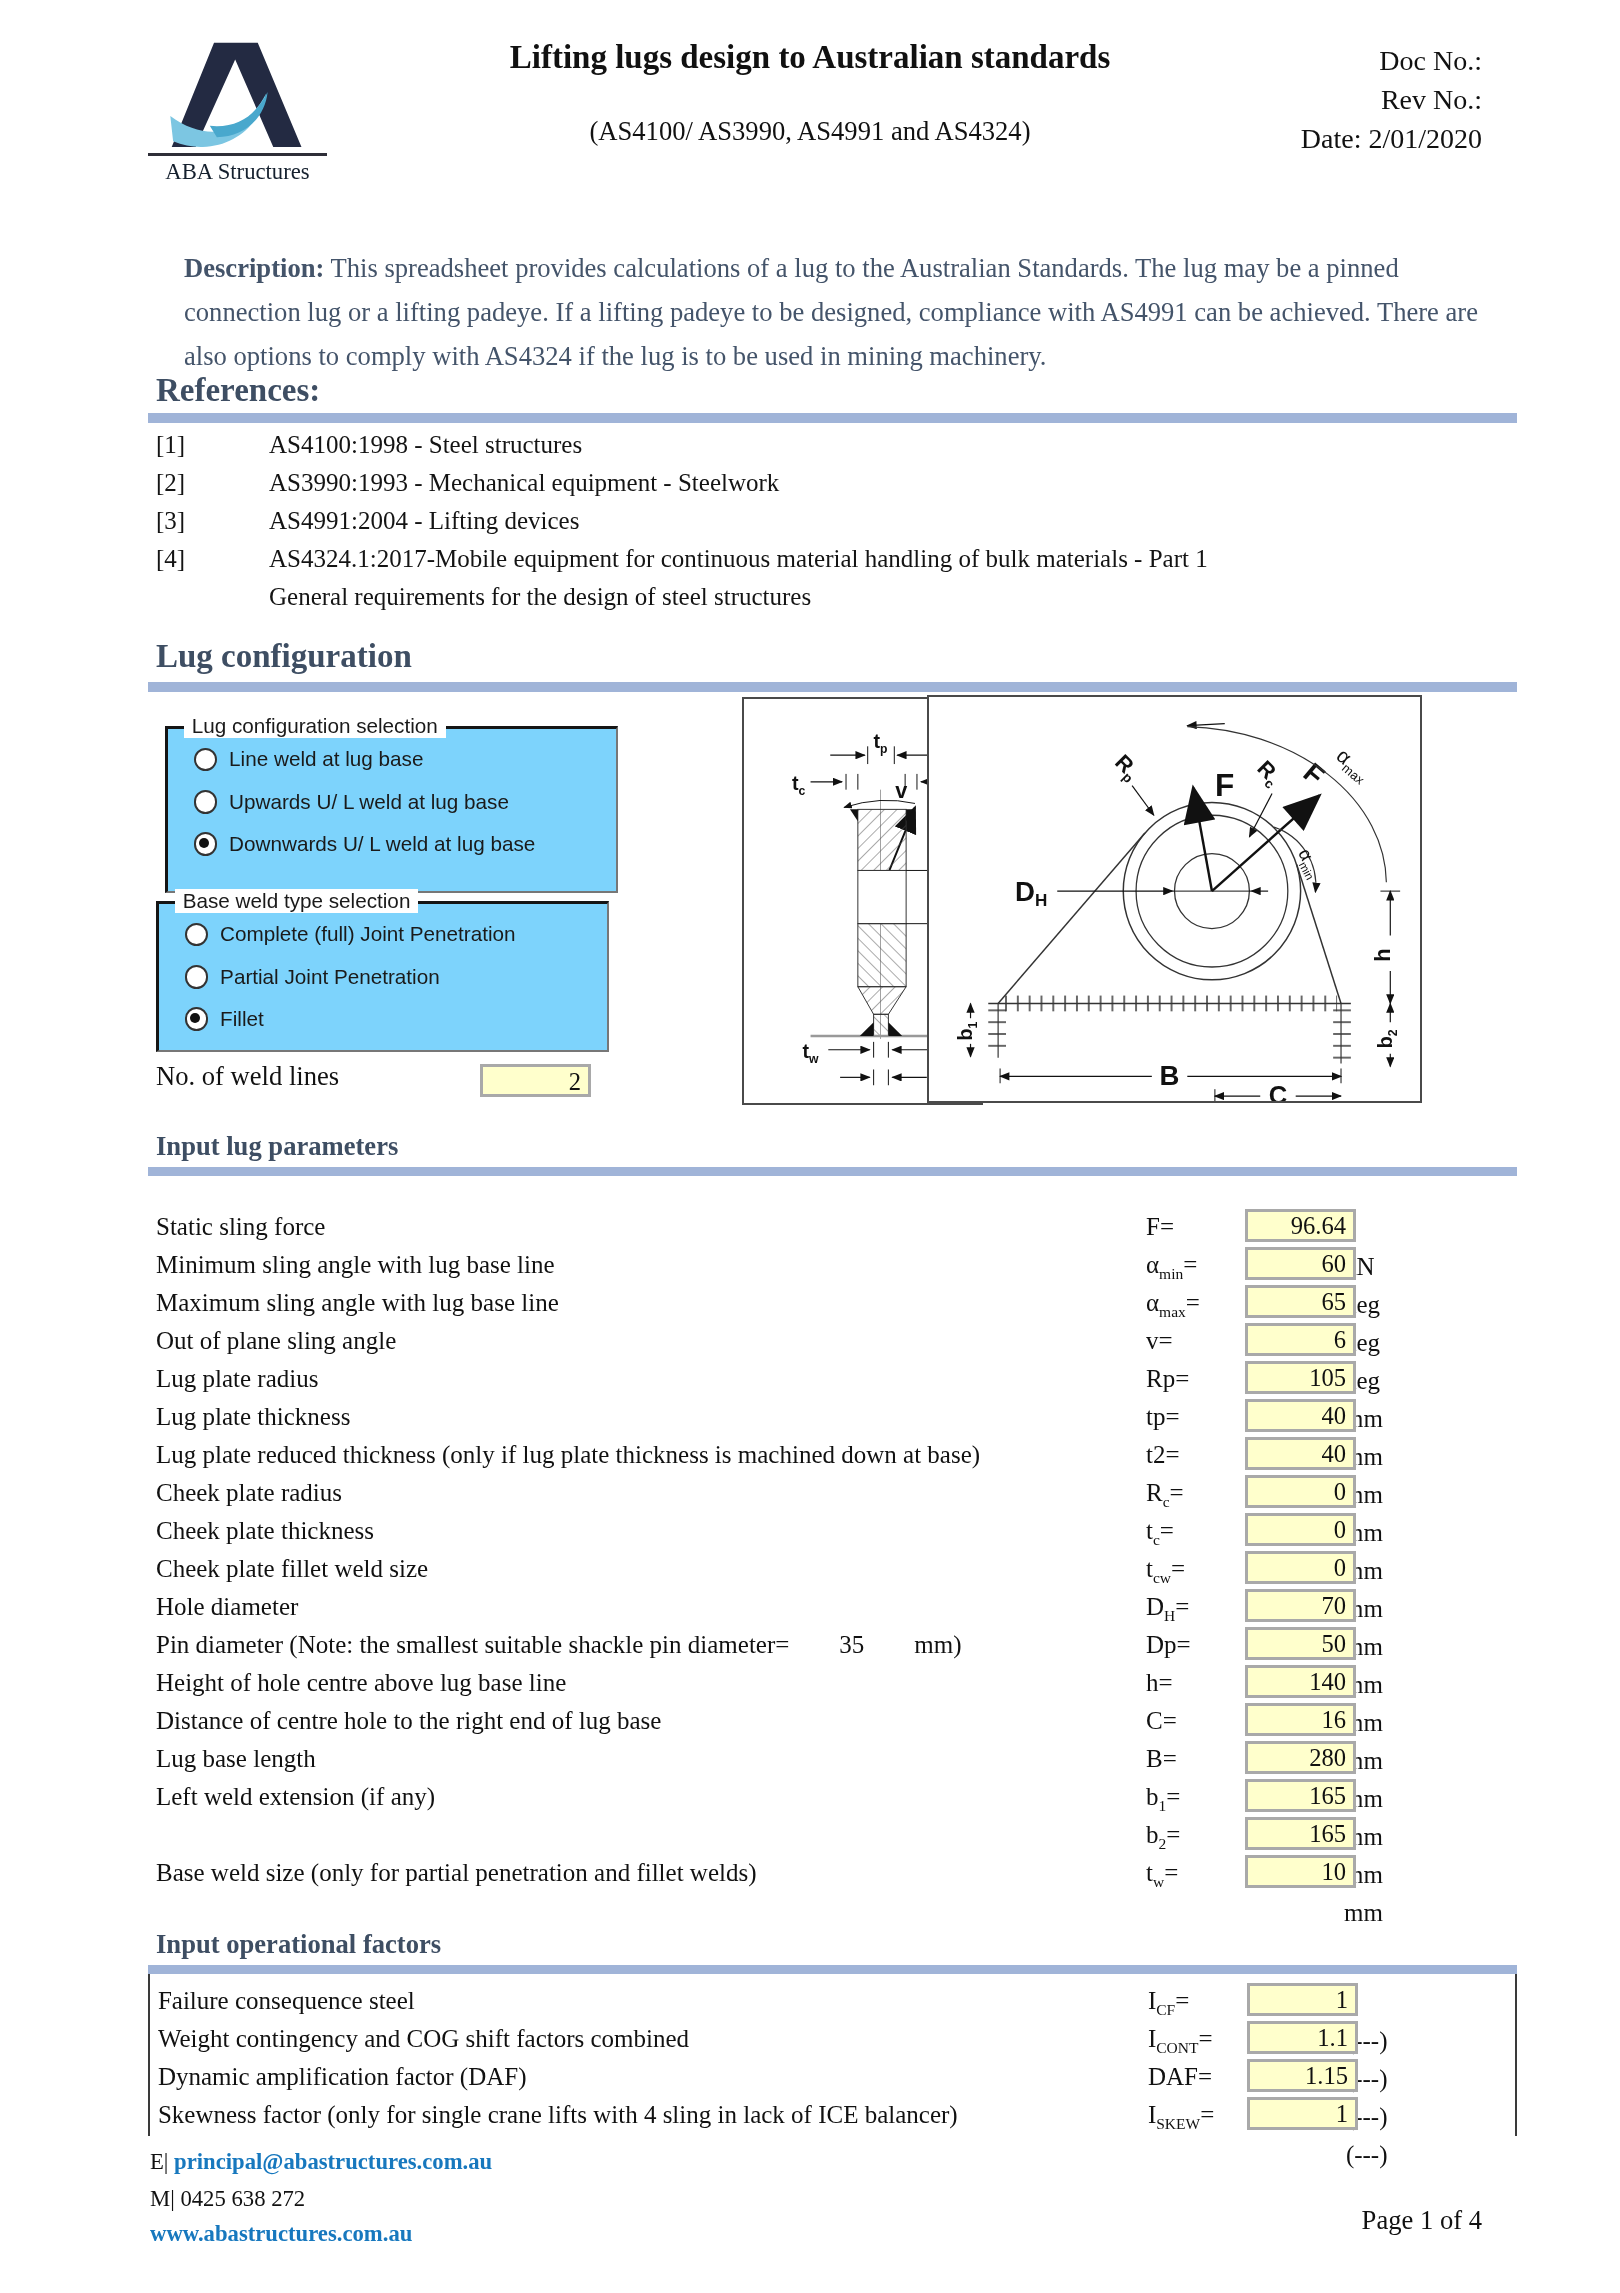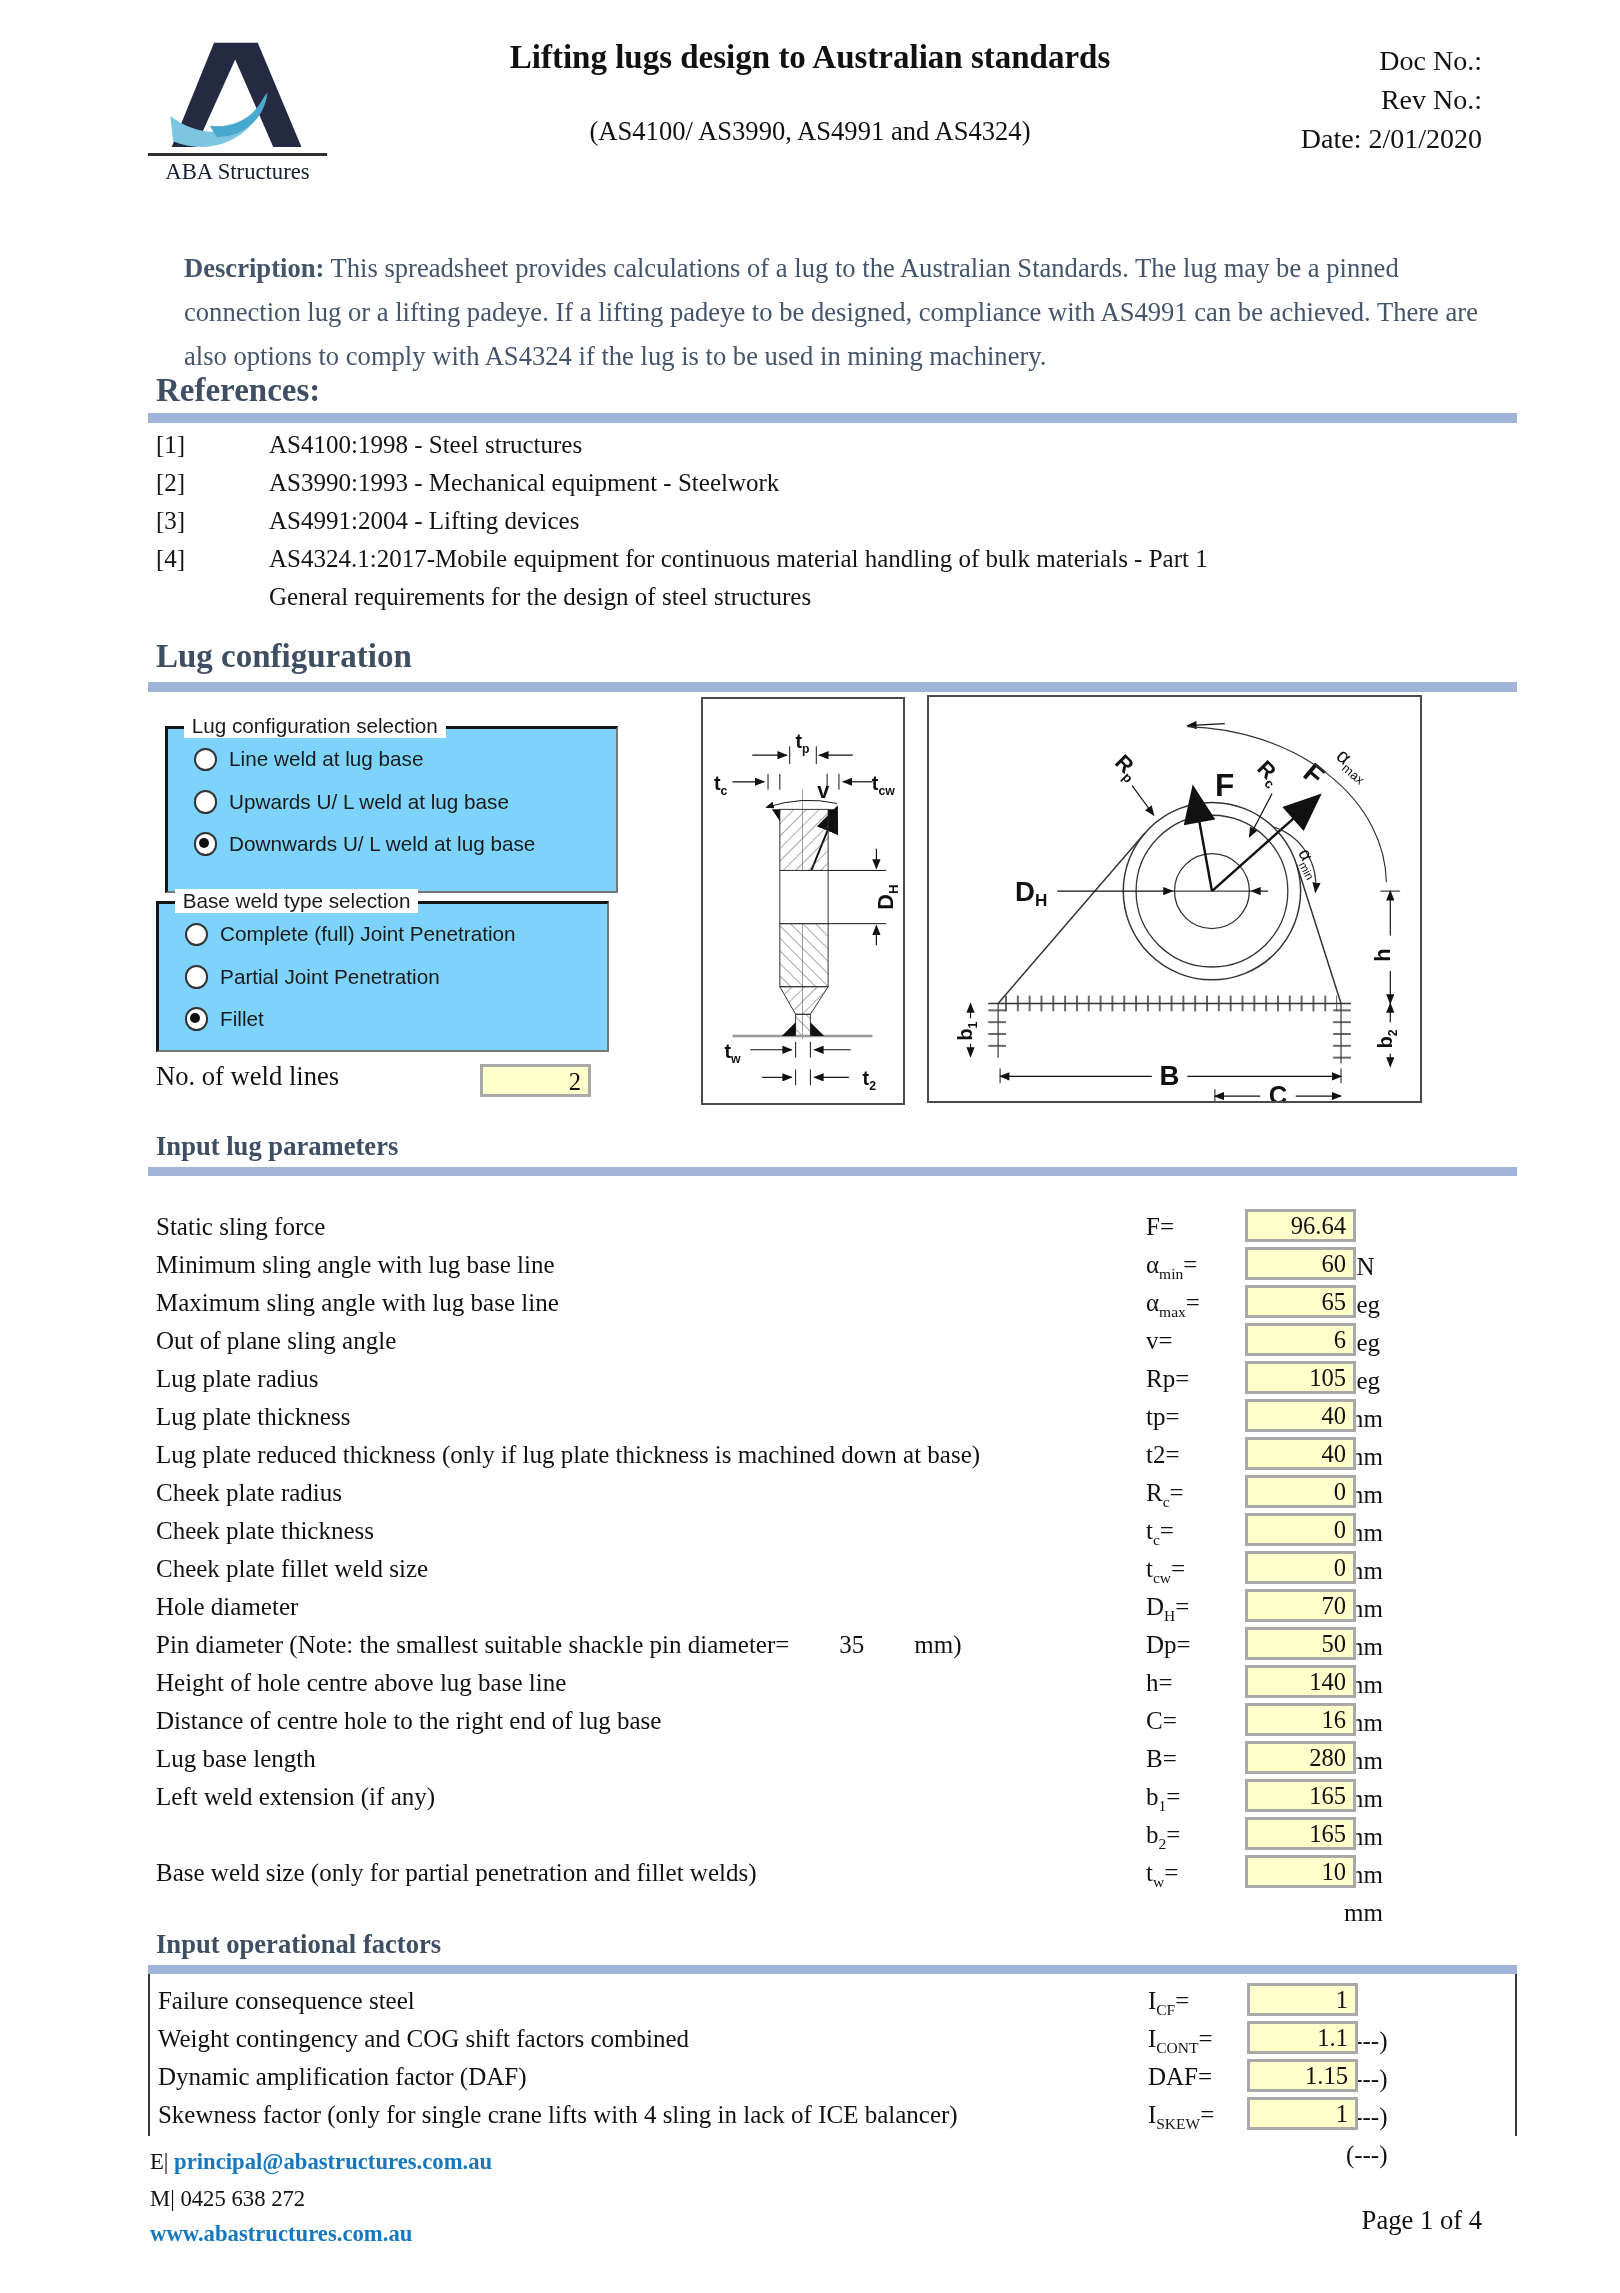--- a/index.html
+++ b/index.html
@@ -132,21 +132,21 @@
       <div class="radio-row">
         <span class="radio sel"></span>
         <span class="radio-label">Fillet</span>
       </div>
     </div>
 </div>
 
 <div class="abs" style="left:156px;top:1061px;font-size:26.6px;">No. of weld lines</div>
 <div class="abs ybox" style="left:480px;top:1064px;">2</div>
 
-<div class="diag" style="left:701px;top:697px;width:200px;height:404px;">
+<div class="diag" style="left:742px;top:697px;width:200px;height:404px;padding-left:37px;">
 <svg width="200" height="404" viewBox="0 0 203 410">
   <defs>
     <marker id="m1a" viewBox="0 0 10 8" refX="9" refY="4" markerWidth="9" markerHeight="7" orient="auto-start-reverse">
           <path d="M0,0L10,4L0,8Z" fill="#111"></path>
         </marker>
     <marker id="m1b" viewBox="0 0 12 10" refX="11" refY="5" markerWidth="14" markerHeight="12" orient="auto-start-reverse">
           <path d="M0,0L12,5L0,10Z" fill="#111"></path>
         </marker>
     <pattern id="h1" width="9" height="9" patternUnits="userSpaceOnUse" patternTransform="rotate(45)">
           <line x1="0" y1="0" x2="0" y2="9" stroke="#555" stroke-width="1"></line>

